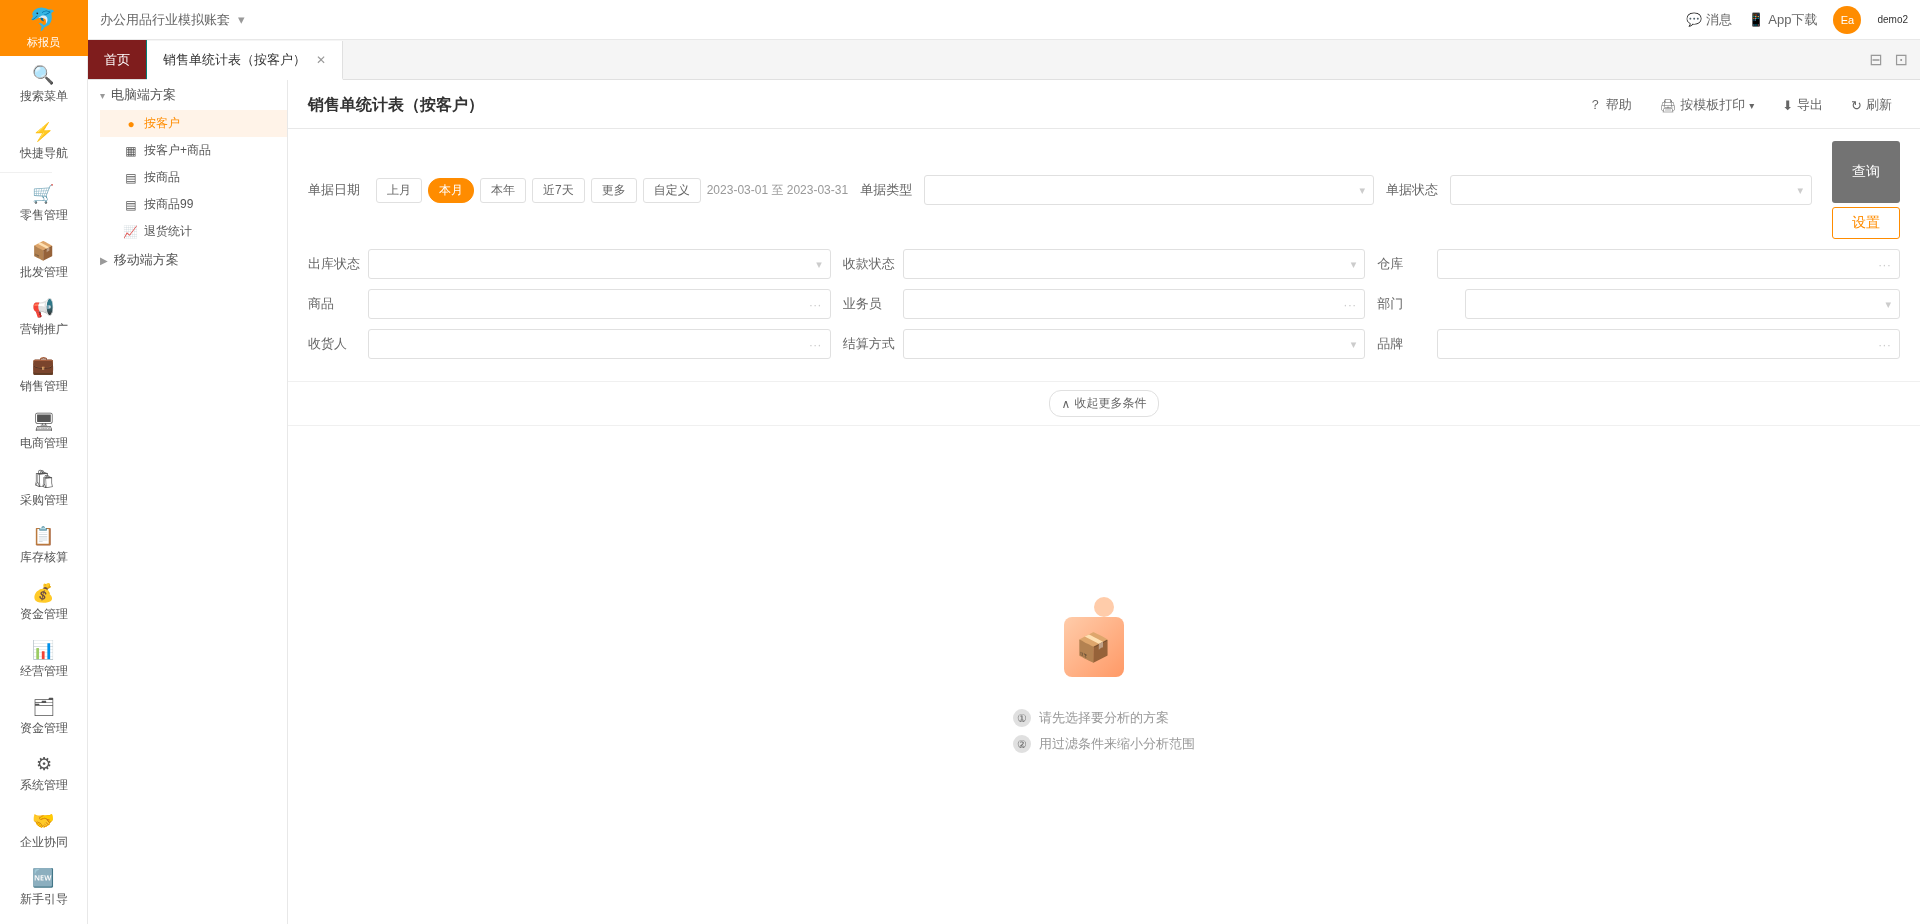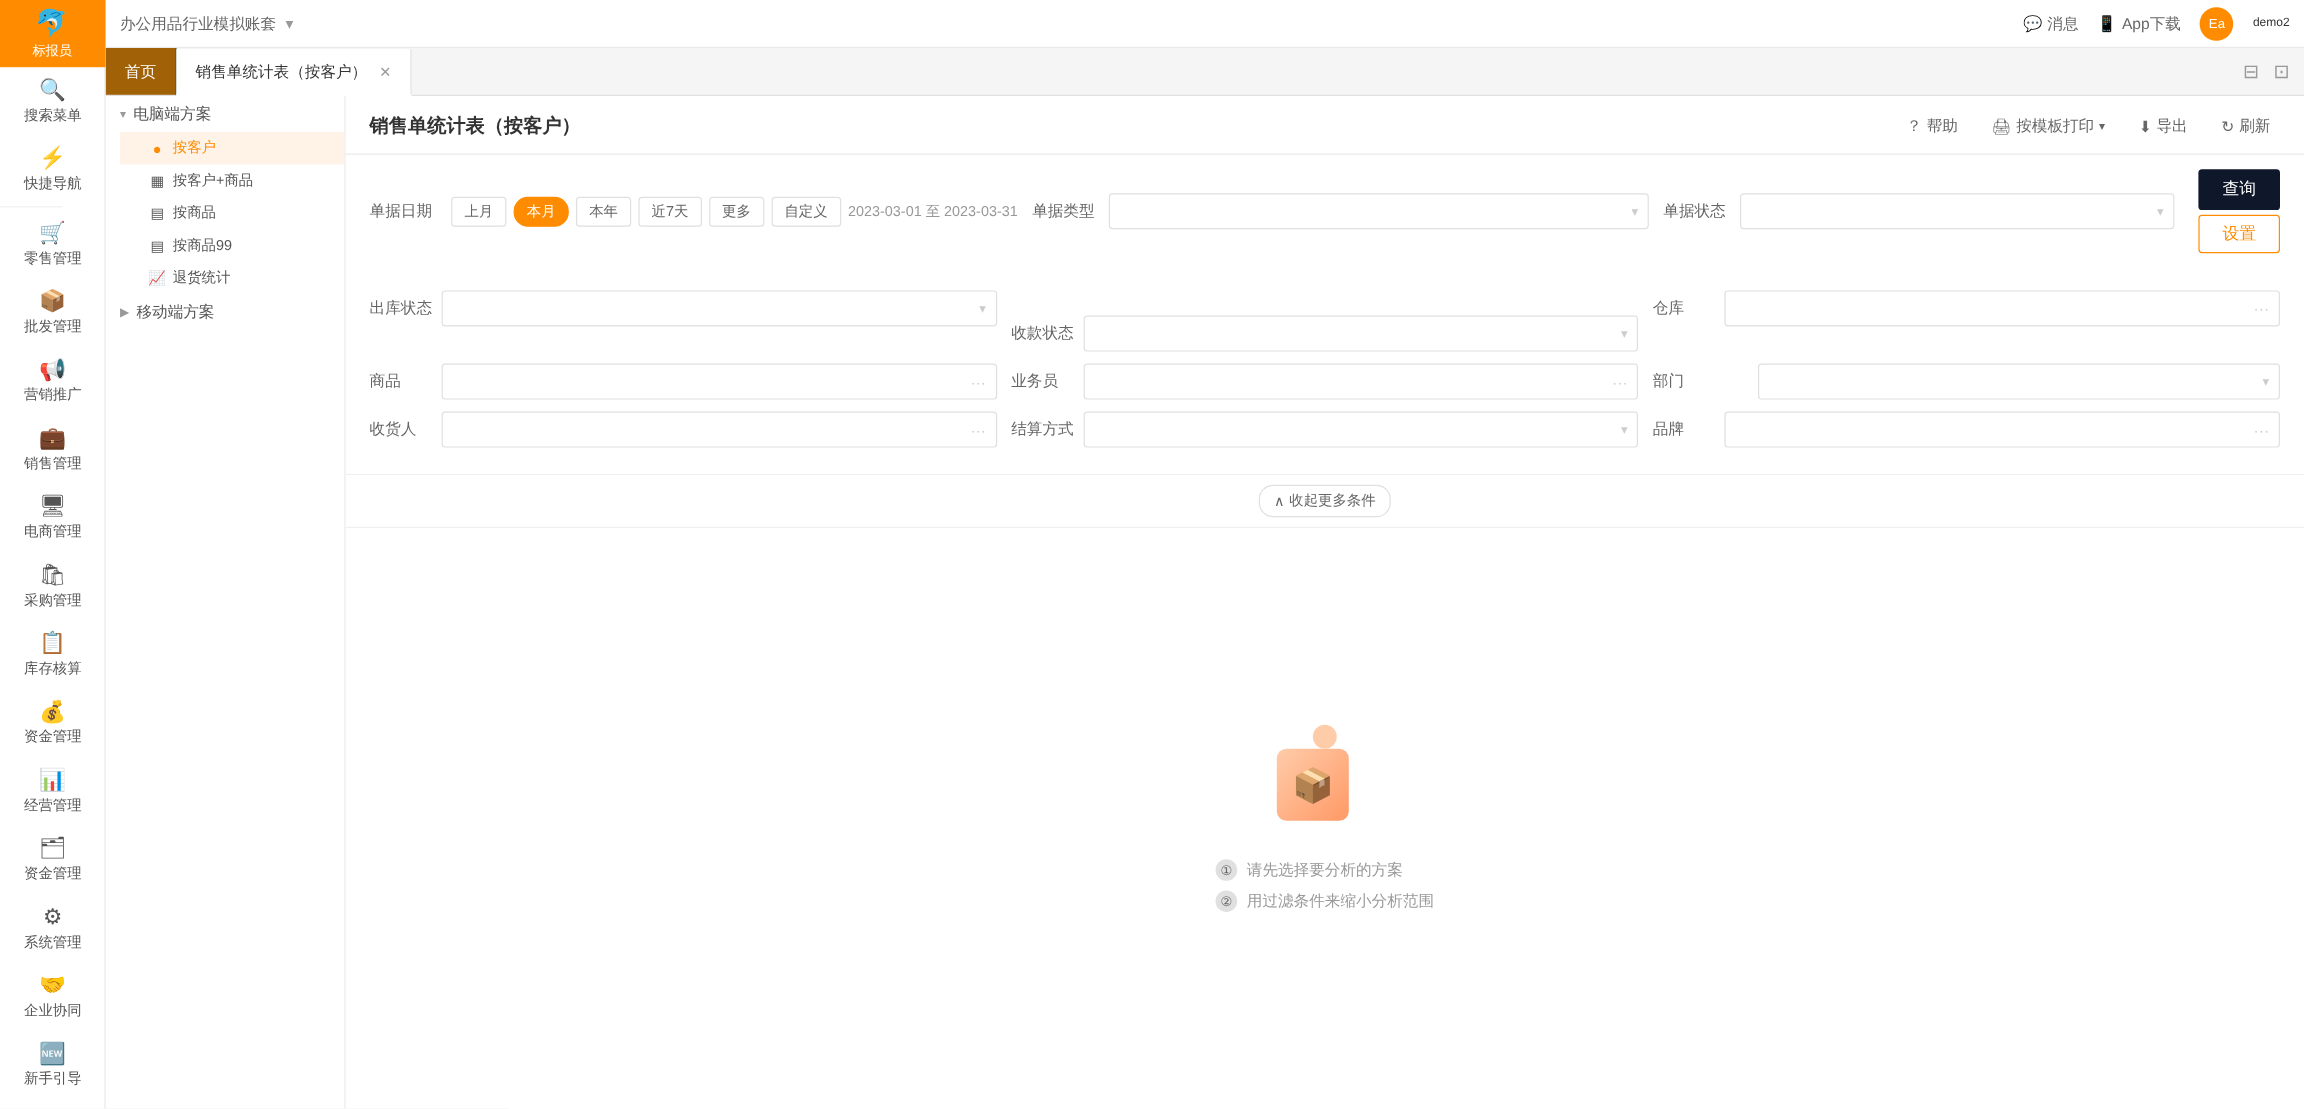--- a/index.html
+++ b/index.html
@@ -22,21 +22,21 @@
     .topbar-arrow { color: #999; }
     .topbar-spacer { flex: 1; }
     .topbar-actions { display: flex; align-items: center; gap: 16px; color: #666; font-size: 13px; }
     .topbar-action { display: flex; align-items: center; gap: 4px; cursor: pointer; }
     .avatar { width: 28px; height: 28px; border-radius: 50%; background: #ff8c00; color: #fff; display: flex; align-items: center; justify-content: center; font-size: 11px; }
 
     
     .tabbar { height: 40px; background: #f5f5f5; border-bottom: 1px solid #e0e0e0; display: flex; align-items: stretch; padding-left: 0; }
     .tab { display: flex; align-items: center; padding: 0 16px; gap: 6px; cursor: pointer; font-size: 13px; color: #666; border-right: 1px solid #e0e0e0; background: #f0f0f0; }
     .tab.active { background: #fff; color: #333; border-bottom: 2px solid #fff; position: relative; top: 1px; }
-    .tab-home { background: #a16207; color: #fff; border-right: 1px solid #008075; }
+    .tab-home { background: #7f1d1d; color: #fff; border-right: 1px solid #008075; }
     .tab-close { font-size: 12px; color: #999; cursor: pointer; margin-left: 4px; }
     .tabbar-spacer { flex: 1; }
     .tabbar-btns { display: flex; align-items: center; padding-right: 8px; gap: 4px; }
     .tabbar-btn { font-size: 16px; color: #999; cursor: pointer; padding: 0 4px; }
 
     
     .page { display: flex; flex: 1; overflow: hidden; }
 
     
     .left-panel { width: 200px; background: #fff; border-right: 1px solid #e8e8e8; flex-shrink: 0; display: flex; flex-direction: column; }
@@ -73,21 +73,21 @@
     .filter-select { flex: 1; display: flex; align-items: center; border: 1px solid #e0e0e0; border-radius: 3px; padding: 4px 8px; background: #fff; justify-content: space-between; cursor: pointer; font-size: 13px; color: #999; min-height: 30px; }
     .filter-select-arrow { color: #ccc; font-size: 11px; }
     .filter-dots { color: #ccc; cursor: pointer; }
     .filter-cell { display: flex; align-items: center; gap: 8px; }
     .filter-cell-label { color: #666; font-size: 13px; min-width: 52px; }
     .filter-input-wrap { flex: 1; display: flex; align-items: center; border: 1px solid #e0e0e0; border-radius: 3px; padding: 4px 8px; background: #fff; justify-content: space-between; cursor: pointer; min-height: 30px; }
 
     
     .collapse-row { display: flex; align-items: center; justify-content: center; padding: 8px; background: #fff; border-bottom: 1px solid #f0f0f0; }
     .collapse-btn { display: flex; align-items: center; gap: 4px; color: #666; font-size: 12px; cursor: pointer; padding: 4px 12px; border: 1px solid #e0e0e0; border-radius: 12px; background: #fff; }
-    .btn-query { background: #0f172a; color: #fff; border: none; padding: 8px 20px; border-radius: 3px; cursor: pointer; font-size: 14px; font-family: Liberation Serif, serif; }
+    .btn-query { background: #737373; color: #fff; border: none; padding: 22px 20px; border-radius: 3px; cursor: pointer; font-size: 14px; font-family: Liberation Serif, serif; }
     .btn-settings { background: #fff; color: #ff8c00; border: 1px solid #ff8c00; padding: 6px 16px; border-radius: 3px; cursor: pointer; font-size: 14px; }
 
     
     .empty-state { flex: 1; display: flex; flex-direction: column; align-items: center; justify-content: center; gap: 12px; background: #fff; }
     .empty-hints { display: flex; flex-direction: column; gap: 8px; }
     .empty-hint { display: flex; align-items: center; gap: 8px; color: #999; font-size: 13px; }
     .empty-hint-num { width: 18px; height: 18px; border-radius: 50%; background: #e0e0e0; color: #666; display: flex; align-items: center; justify-content: center; font-size: 11px; }
   </style>
 </head>
 <body>
@@ -303,21 +303,21 @@
         </div>
 
         <div class="filter-row">
           <div class="filter-cell" style="flex:1;">
             <span class="filter-cell-label">出库状态</span>
             <div class="filter-input-wrap" style="flex:1;">
               <span></span>
               <span style="color:#ccc;font-size:11px;">▾</span>
             </div>
           </div>
-          <div class="filter-cell" style="flex:1;margin-top:42px;">
+          <div class="filter-cell" style="flex:1;">
             <span class="filter-cell-label">收款状态</span>
             <div class="filter-input-wrap" style="flex:1;">
               <span></span>
               <span style="color:#ccc;font-size:11px;">▾</span>
             </div>
           </div>
           <div class="filter-cell" style="flex:1;">
             <span class="filter-cell-label">仓库</span>
             <div class="filter-input-wrap" style="flex:1;">
               <span></span>

